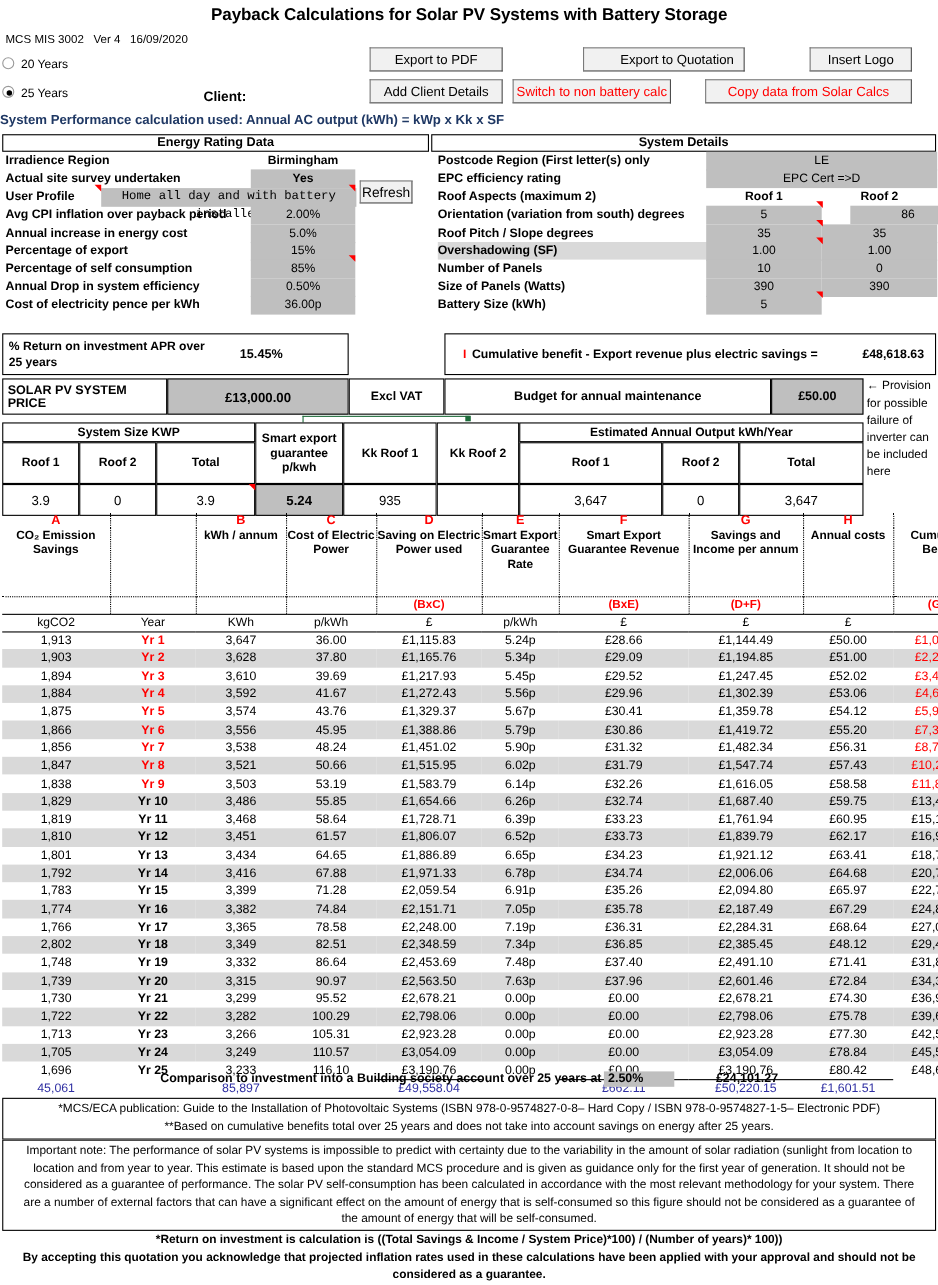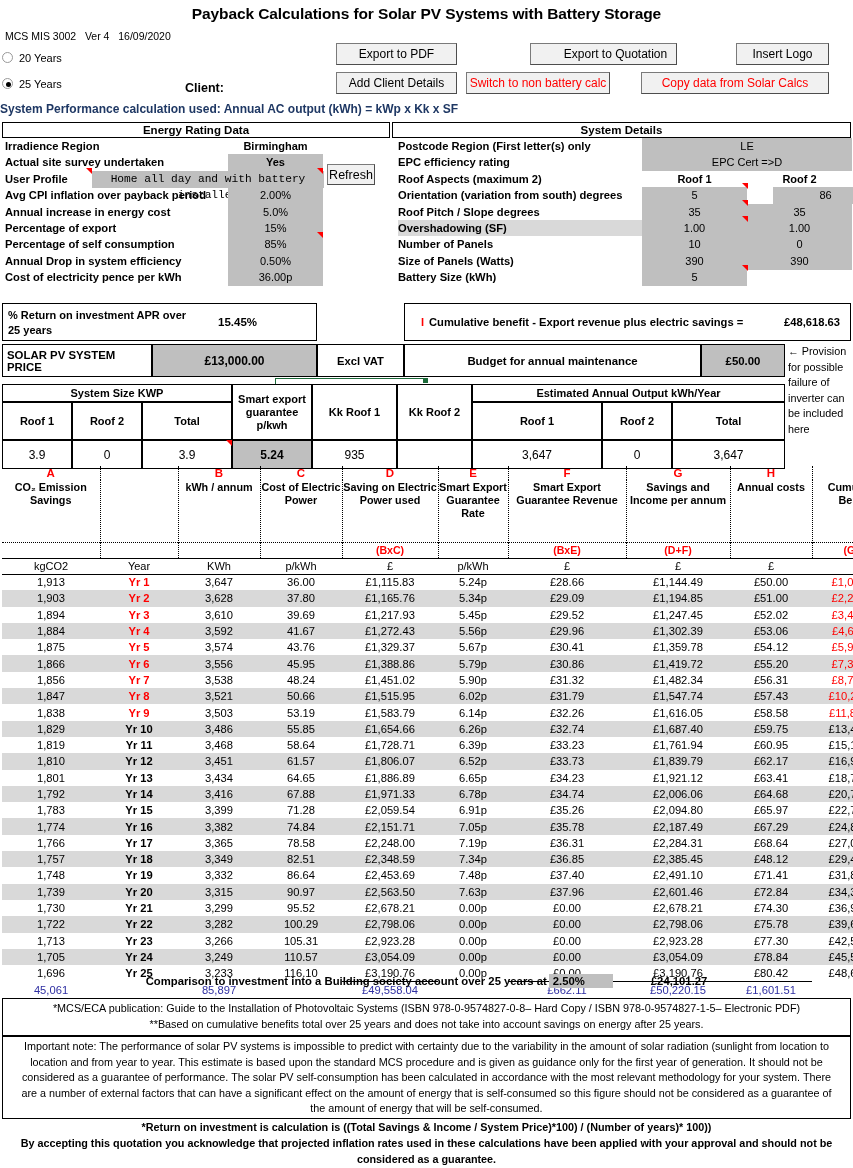--- a/index.html
+++ b/index.html
@@ -518,21 +518,21 @@
           <td class="" style="">3,365</td>
           <td class="" style="">78.58</td>
           <td class="" style="">£2,248.00</td>
           <td class="" style="">7.19p</td>
           <td class="" style="">£36.31</td>
           <td class="" style="">£2,284.31</td>
           <td class="" style="">£68.64</td>
           <td class="" style="">£27,097.12</td>
         </tr>
         <tr class="drow alt">
-          <td class="" style="">1,757</td>
+          <td class="" style="">2,802</td>
           <td class="yr" style="">Yr 18</td>
           <td class="" style="">3,349</td>
           <td class="" style="">82.51</td>
           <td class="" style="">£2,348.59</td>
           <td class="" style="">7.34p</td>
           <td class="" style="">£36.85</td>
           <td class="" style="">£2,385.45</td>
           <td class="" style="">£48.12</td>
           <td class="" style="">£29,412.56</td>
         </tr>

